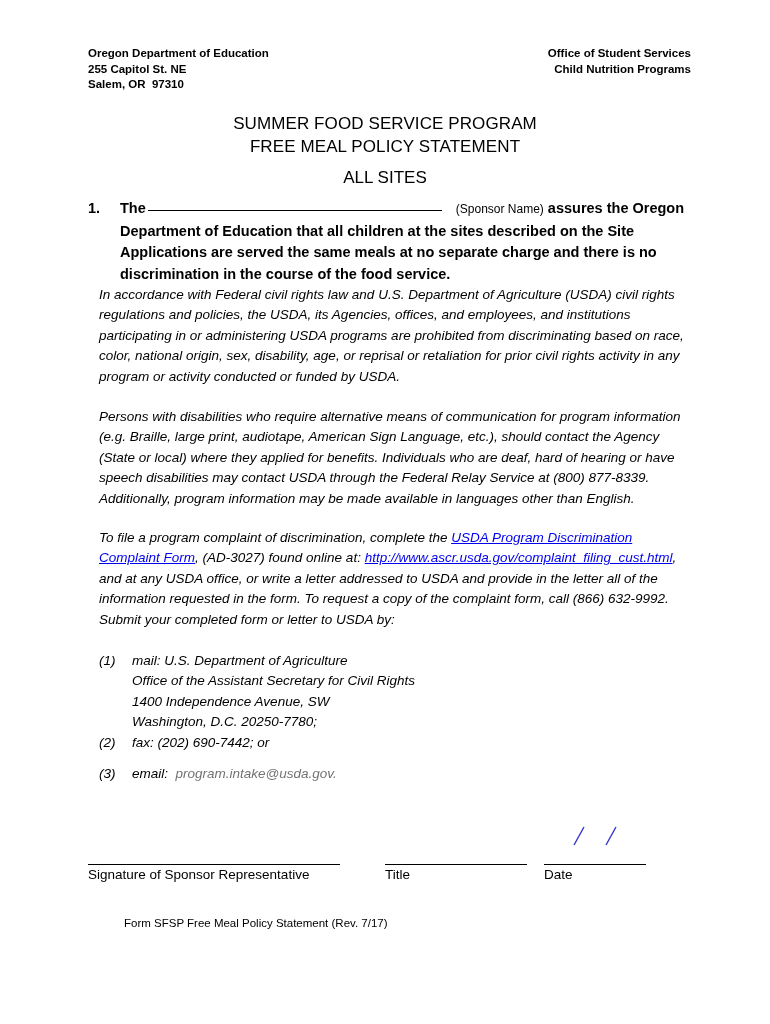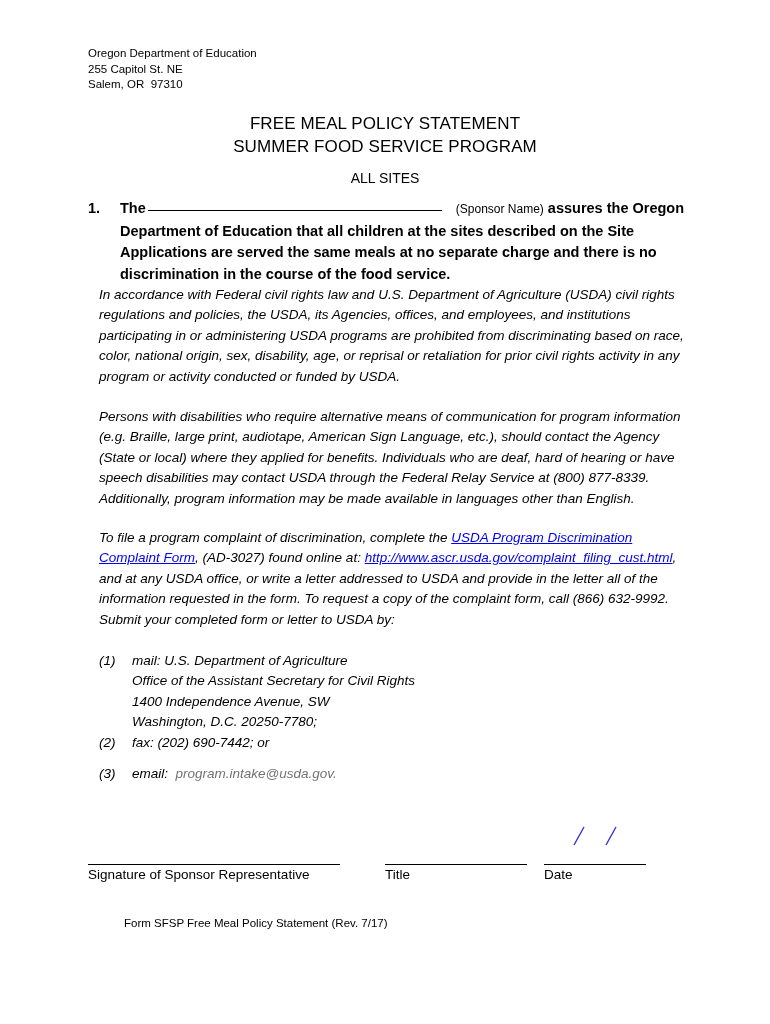--- a/index.html
+++ b/index.html
@@ -28,37 +28,37 @@
     left: 88px;
     right: 79px;
     display: flex;
     justify-content: space-between;
     align-items: flex-start;
     font-size: 11.5px;
     line-height: 15.5px;
   }
   .letterhead .left  { text-align: left; }
   .letterhead .right { text-align: right; }
-  .letterhead div > div { white-space: pre; }
+  .letterhead div > div { white-space: pre; font-weight: bold; }
 
   
   .title-block {
     position: absolute;
     top: 112px;
     left: 0;
     width: 770px;
     text-align: center;
   }
   .title-line {
     font-size: 17px;
     line-height: 23px;
     letter-spacing: 0.1px;
   }
   .subtitle-line {
-    font-size: 14px;
+    font-size: 17px;
     line-height: 18px;
     margin-top: 11px;
   }
 
   
   .clause {
     position: absolute;
     top: 198px;
     left: 88px;
     width: 600px;
@@ -183,25 +183,29 @@
 <body>
 
 <div class="page">
 
   <div class="letterhead">
     <div class="left">
       <div>Oregon Department of Education</div>
       <div>255 Capitol St. NE</div>
       <div>Salem, OR  97310</div>
     </div>
+    <div class="right">
+      <div>Office of Student Services</div>
+      <div>Child Nutrition Programs</div>
+    </div>
   </div>
 
   <div class="title-block">
+    <div class="title-line">SUMMER FOOD SERVICE PROGRAM</div>
     <div class="title-line">FREE MEAL POLICY STATEMENT</div>
-    <div class="title-line">SUMMER FOOD SERVICE PROGRAM</div>
     <div class="subtitle-line">ALL SITES</div>
   </div>
 
   <div class="clause">
     <div class="clause-num">1.</div>
     <div class="clause-body"><span>The</span><span class="blank-rule"></span><span class="sponsor-hint">(Sponsor Name)</span> <span>assures the Oregon Department of Education that all children at the sites described on the Site Applications are served the same meals at no separate charge and there is no discrimination in the course of the food service.</span></div>
   </div>
 
   <div class="para p1">In accordance with Federal civil rights law and U.S. Department of Agriculture (USDA) civil rights regulations and policies, the USDA, its Agencies, offices, and employees, and institutions participating in or administering USDA programs are prohibited from discriminating based on race, color, national origin, sex, disability, age, or reprisal or retaliation for prior civil rights activity in any program or activity conducted or funded by USDA.</div>
 

